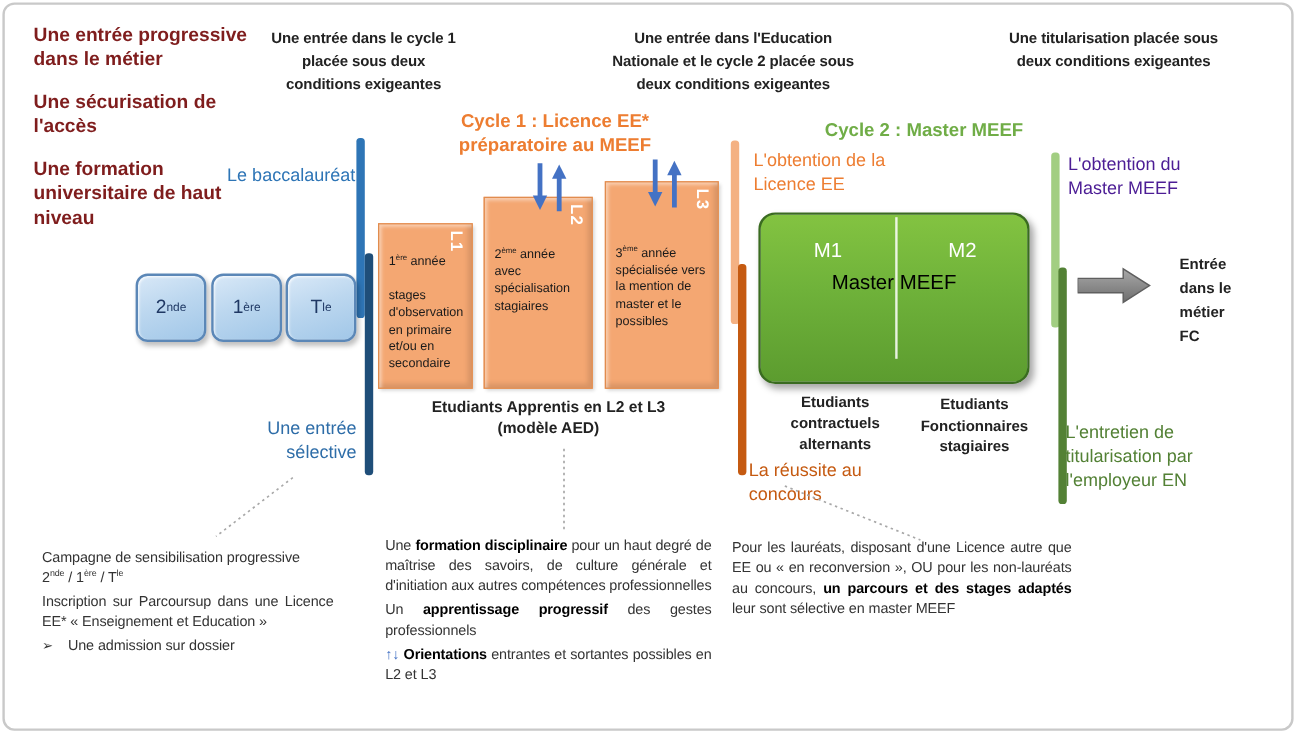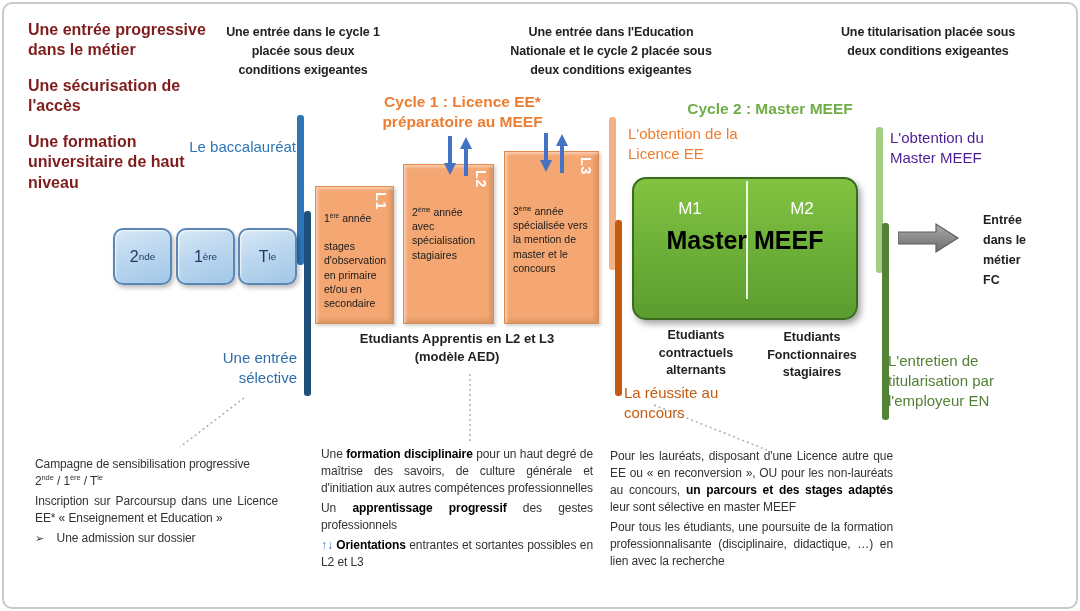--- a/index.html
+++ b/index.html
@@ -22,21 +22,21 @@
      display:flex;align-items:center;justify-content:center;font-size:16px;color:#1F3864;}
   .lbox{position:absolute;background:#F4A772;border:1px solid #E18C4E;color:#1a1a1a;
      font-size:10.5px;line-height:1.35;padding:8px;box-sizing:border-box;
      box-shadow:inset 2px 2px 3px rgba(255,255,255,.45),inset -3px -3px 4px rgba(0,0,0,.12),2px 2px 3px rgba(0,0,0,.18);}
   .llabel{position:absolute;top:5px;right:3px;writing-mode:vertical-rl;font-weight:700;color:#fff;font-size:14px;letter-spacing:1px;}
   .master-box{position:absolute;left:632px;top:177px;width:226px;height:143px;border-radius:14px;
      background:linear-gradient(180deg,#83C341 0%,#6FB23A 45%,#5C9C2F 100%);
      border:2px solid #3A6B21;box-shadow:3px 4px 6px rgba(0,0,0,.35);box-sizing:border-box;}
   .mdivider{position:absolute;left:112px;top:2px;height:118px;width:1.5px;background:rgba(255,255,255,.85);}
   .mlabel{position:absolute;top:20px;font-size:17px;color:#fff;text-align:center;}
-  .mtitle{position:absolute;top:47px;left:0;width:100%;text-align:center;font-weight:700;font-size:25px;color:#000;}
+  .mtitle{position:absolute;top:47px;left:0;width:100%;text-align:center;font-weight:400;font-size:17px;color:#000;}
   .students{position:absolute;font-weight:700;font-size:12.5px;line-height:1.4;text-align:center;color:#222;}
   .note{position:absolute;}
   .note p{margin:0 0 3px;text-align:justify;font-size:12px;line-height:1.42;color:#333;letter-spacing:-.1px;}
   .entry-label{position:absolute;left:983px;top:210px;width:72px;font-weight:700;font-size:12.5px;
      line-height:1.6;white-space:pre-line;color:#222;}
   svg{display:block;}
 </style>
 </head>
 <body>
 
@@ -78,21 +78,21 @@
     <span class="llabel">L1</span>
     <div><span>1</span><sup>ère</sup><span> année</span></div>
     <div style="margin-top:14px"><span>stages d'observation en primaire et/ou en secondaire</span></div>
   </div>
   <div class="lbox" style="left:403px;top:164px;width:91px;height:160px;padding-top:40px">
     <span class="llabel">L2</span>
     <div><span>2</span><sup>ème</sup><span> année avec spécialisation stagiaires</span></div>
   </div>
   <div class="lbox" style="left:504px;top:151px;width:95px;height:173px;padding-top:52px">
     <span class="llabel">L3</span>
-    <div><span>3</span><sup>ème</sup><span> année spécialisée vers la mention de master et le concours</span></div>
+    <div><span>3</span><sup>ème</sup><span> année spécialisée vers la mention de master et le possibles</span></div>
   </div>
 
   <svg class="abs" style="left:441px;top:133px" width="34" height="46" viewBox="0 0 34 46">
     <line x1="9" y1="3" x2="9" y2="32" stroke="#4472C4" stroke-width="4"></line>
       <path d="M3 30 h12 L9 42 Z" fill="#4472C4"></path>
     <line x1="25" y1="43" x2="25" y2="14" stroke="#4472C4" stroke-width="4"></line>
       <path d="M19 16 h12 L25 4 Z" fill="#4472C4"></path>
   </svg>
   <svg class="abs" style="left:537px;top:130px" width="34" height="46" viewBox="0 0 34 46">
     <line x1="9" y1="3" x2="9" y2="32" stroke="#4472C4" stroke-width="4"></line>
@@ -150,15 +150,14 @@
     <p><span>Inscription sur Parcoursup dans une Licence EE* « Enseignement et Education »</span></p>
     <p style="text-align:left"><span class="c-bullet">➢</span><span>&nbsp;&nbsp;Une admission sur dossier</span></p>
   </div>
   <div class="note" style="left:321px;top:446px;width:272px">
     <p><span>Une </span><span class="b">formation disciplinaire</span><span> pour un haut degré de maîtrise des savoirs, de culture générale et d'initiation aux autres compétences professionnelles</span></p>
     <p><span>Un </span><span class="b">apprentissage progressif</span><span> des gestes professionnels</span></p>
     <p><span class="c-blue">↑</span><span class="c-blue">↓ </span><span class="b">Orientations</span><span> entrantes et sortantes possibles en L2 et L3</span></p>
   </div>
   <div class="note" style="left:610px;top:448px;width:283px">
     <p><span>Pour les lauréats, disposant d'une Licence autre que EE ou « en reconversion », OU pour les non-lauréats au concours, </span><span class="b">un parcours et des stages adaptés</span><span> leur sont sélective en master MEEF</span></p>
-    <p><span>Pour tous les étudiants, une poursuite de la formation professionnalisante (disciplinaire, didactique, …) en lien avec la recherche</span></p>
   </div>
 </div>
 
 </body></html>

